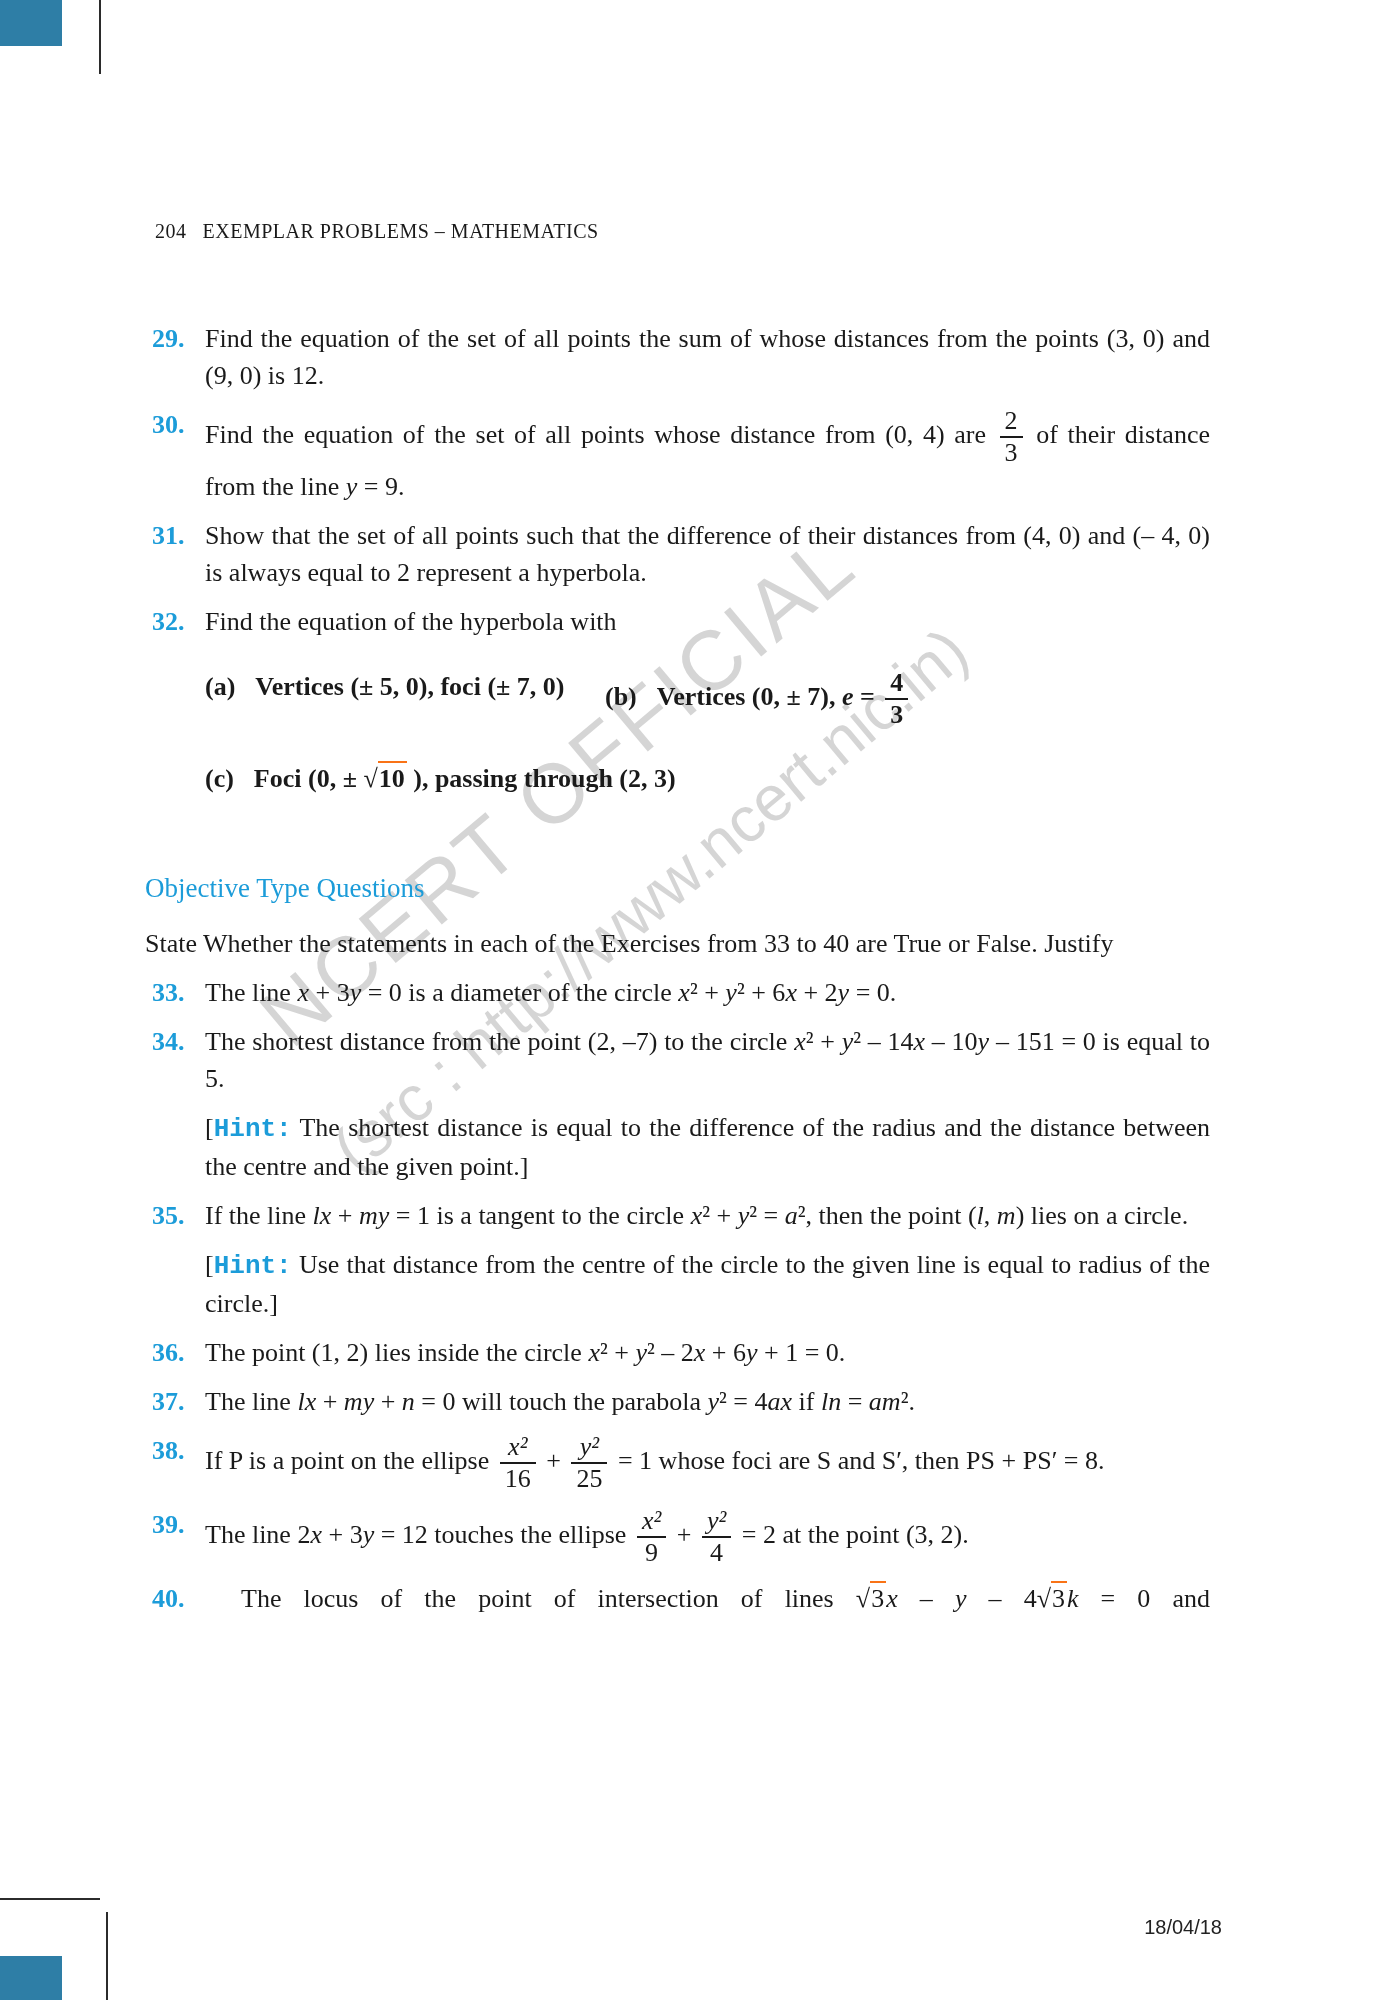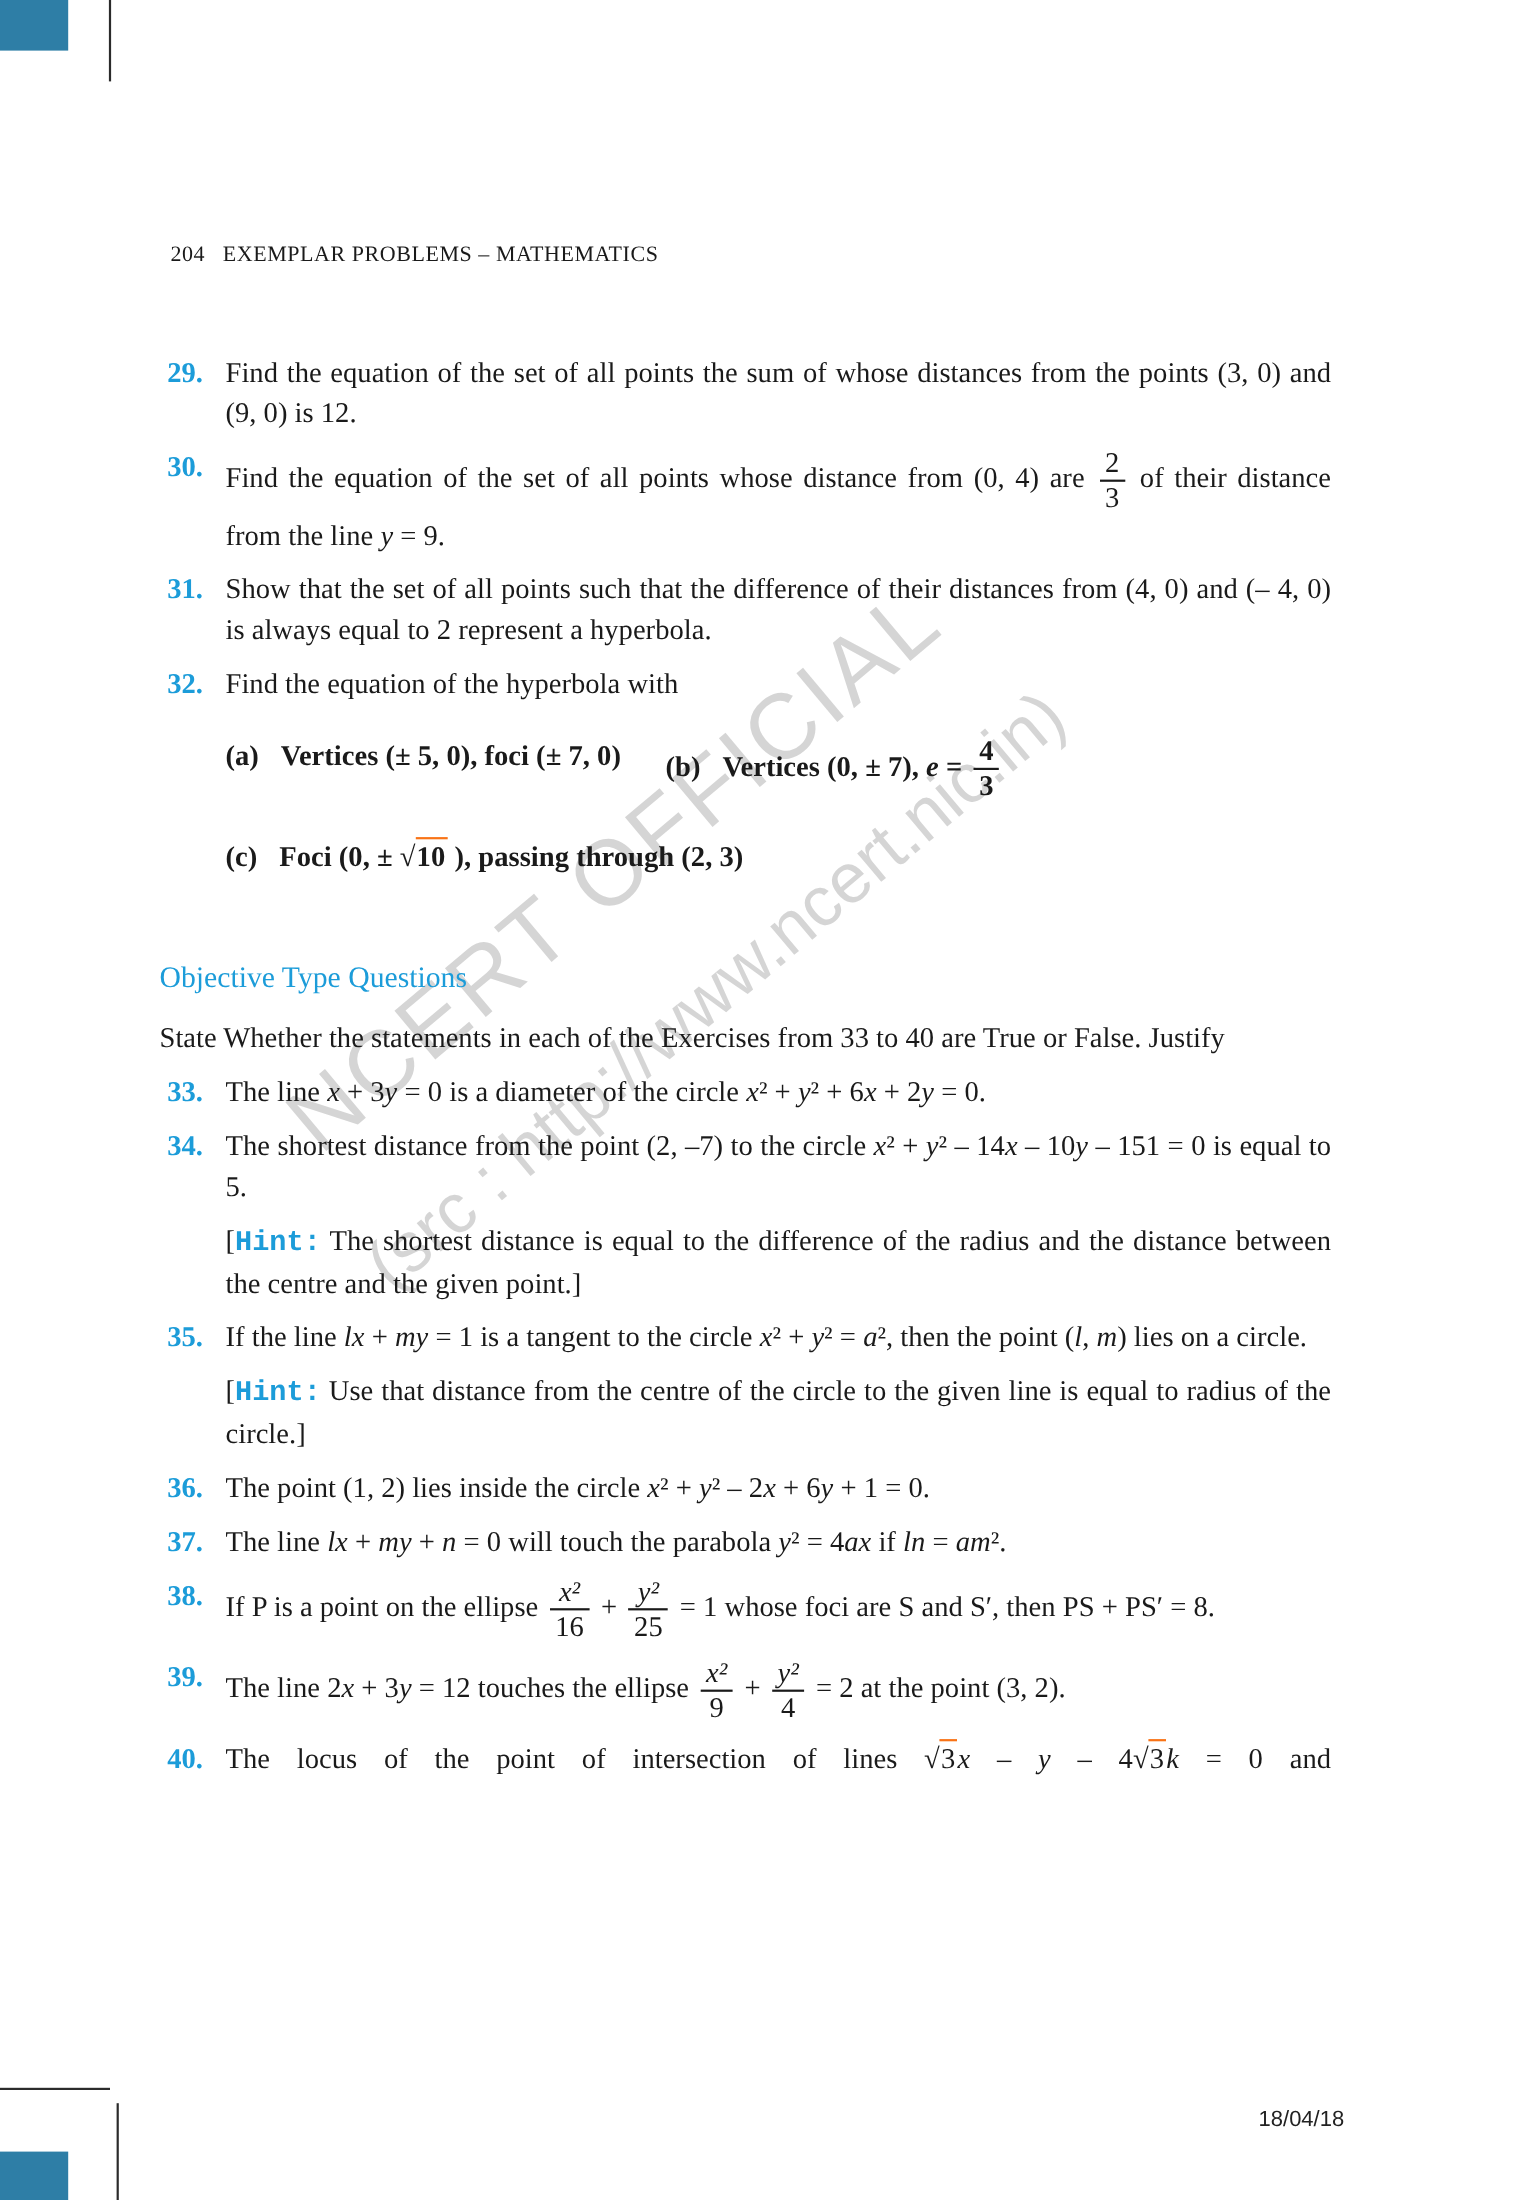--- a/index.html
+++ b/index.html
@@ -26,21 +26,21 @@
   .watermark .w2{font-size:64px;white-space:nowrap;}
 
   .content{position:absolute;left:145px;top:308px;width:1065px;
            font-size:26px;line-height:37px;}
 
   .q{display:flex;margin-top:12px;}
   .qnum{flex:0 0 60px;box-sizing:border-box;padding-left:7px;
         font-weight:bold;color:var(--accent,#1C9CD9);}
   .qbody{flex:1;text-align:justify;}
   .qbody.nowrap{white-space:nowrap;text-align:left;}
-  .qbody.jlast{text-align-last:justify;}
+  .qbody.jlast{text-align-last:justify;margin-left:36px;}
 
   .math{font-style:italic;}
   .hintlbl{font-weight:bold;color:var(--accent,#1C9CD9);font-family:Liberation Mono, monospace;}
 
   .frac{display:inline-block;text-align:center;vertical-align:middle;
         margin:0 4px;line-height:30px;}
   .fnum{display:block;border-bottom:2px solid #1a1a1a;padding:0 5px;}
   .fden{display:block;padding:0 5px;}
 
   .sqrt{white-space:nowrap;}

